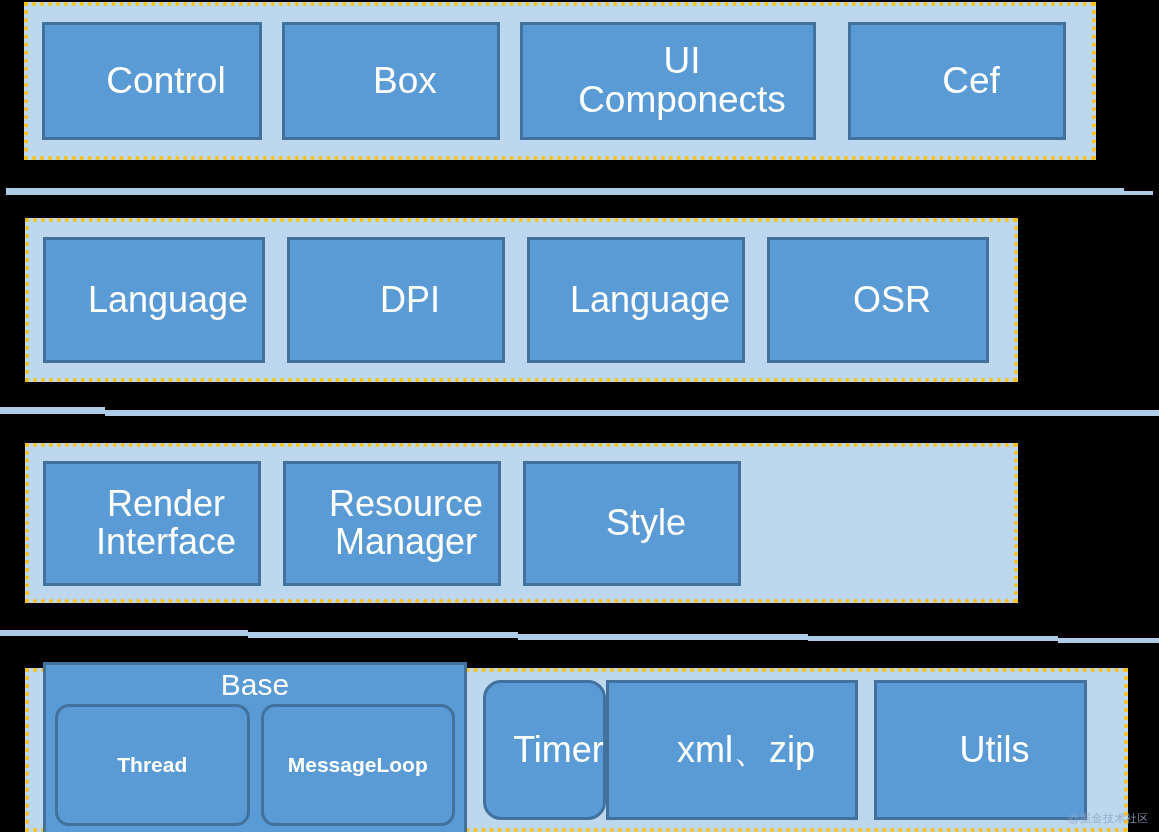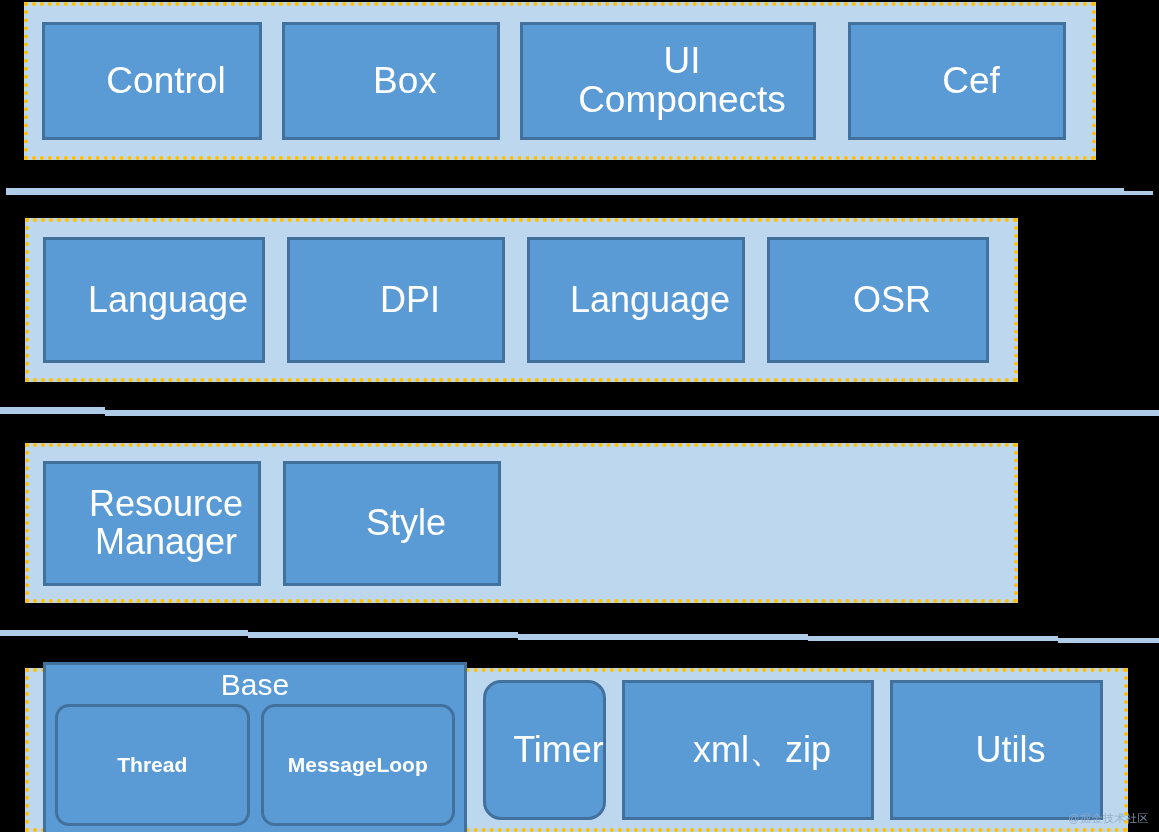--- a/index.html
+++ b/index.html
@@ -147,20 +147,24 @@
     </div>
     <div class="module" style="width:222px; height:126px; font-size:36px;">
       <span class="label">OSR</span>
     </div>
   </div>
 
   <div class="divider" style="left:0px; top:407px; width:105px; height:7px;"></div>
   <div class="divider" style="left:105px; top:410px; width:1054px; height:6px;"></div>
 
   <div class="layer" style="left:25px; top:443px; width:993px; height:160px; padding:10px 14px;">
+    <div class="module" style="width:218px; height:125px; font-size:36px; margin-right:22px;">
+      <span class="label">Render
+Interface</span>
+    </div>
     <div class="module" style="width:218px; height:125px; font-size:36px; margin-right:22px;">
       <span class="label">Resource
 Manager</span>
     </div>
     <div class="module" style="width:218px; height:125px; font-size:36px;">
       <span class="label">Style</span>
     </div>
   </div>
 
   <div class="divider" style="left:0px; top:630px; width:248px; height:6px;"></div>
@@ -176,21 +180,21 @@
       <div class="base-children">
         <div class="sub-module">
           <span>Thread</span>
         </div>
         <div class="sub-module">
           <span>MessageLoop</span>
         </div>
       </div>
     </div>
 
-    <div class="module" style="width:123px; height:140px; font-size:36px; margin-right:16px;border-radius:18px;">
+    <div class="module" style="width:123px; height:140px; font-size:36px; border-radius:18px;">
       <span class="label">Timer</span>
     </div>
     <div class="module" style="width:252px; height:140px; font-size:36px; margin-right:16px;">
       <span class="label">xml、zip</span>
     </div>
     <div class="module" style="width:213px; height:140px; font-size:36px;">
       <span class="label">Utils</span>
     </div>
   </div>
 

